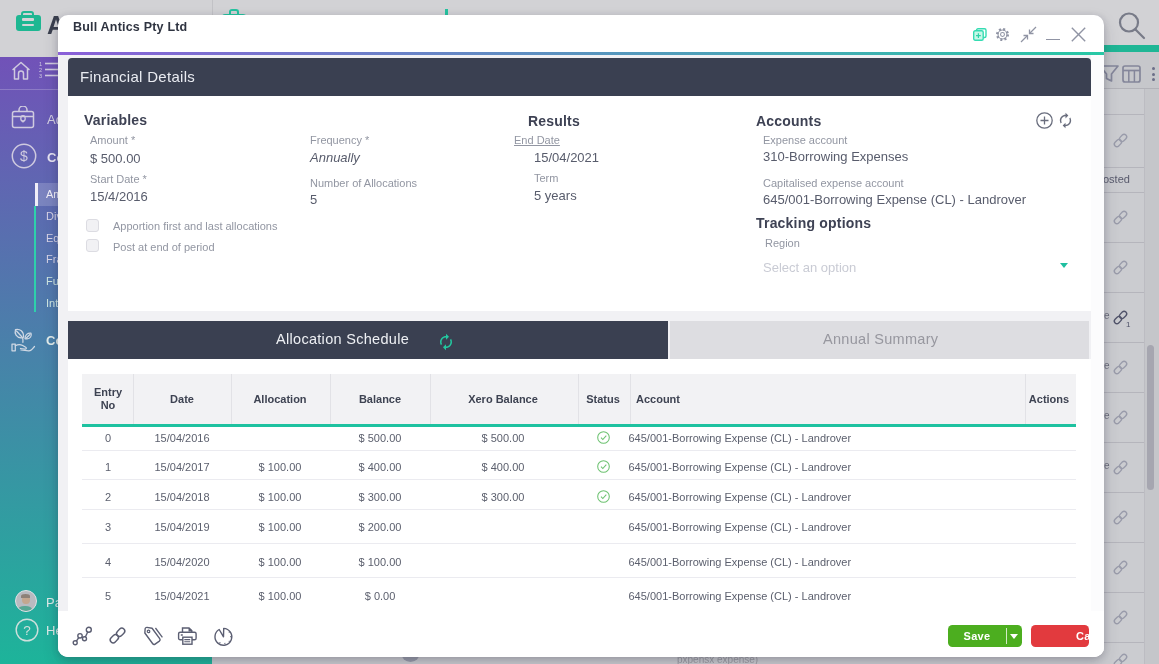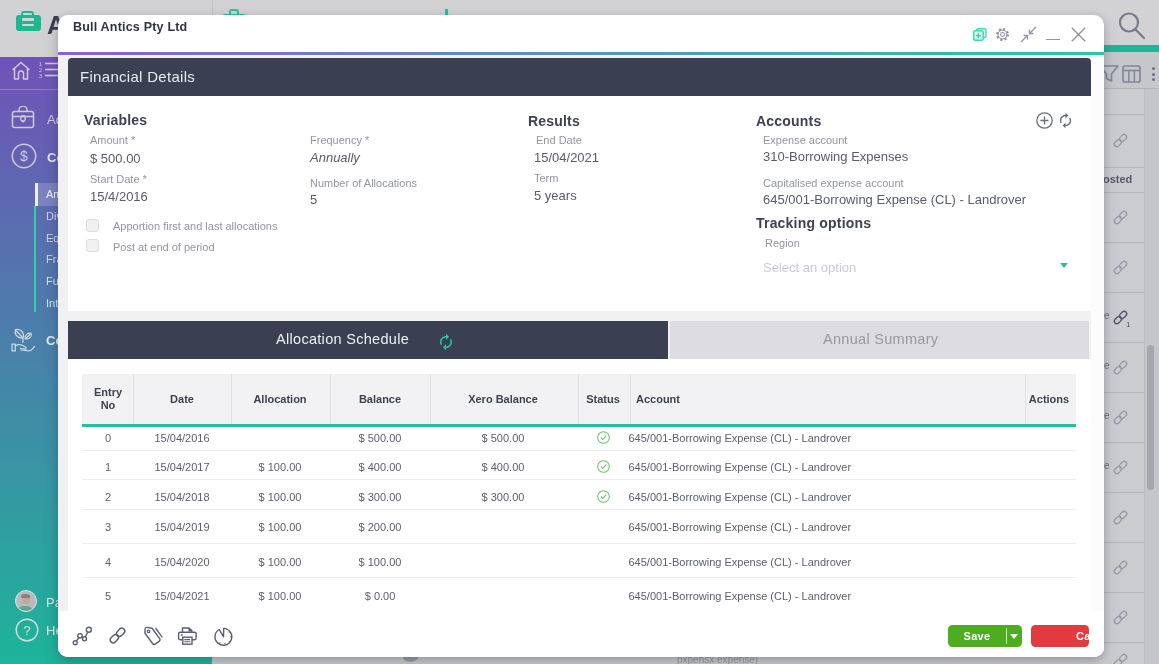--- a/index.html
+++ b/index.html
@@ -125,21 +125,21 @@
         <rect x="1" y="7" width="9.4" height="6" rx="3"></rect>
         <rect x="9.6" y="7" width="9.4" height="6" rx="3"></rect>
       </g>
     </svg>
     <svg class="abs" style="left:1112px;top:651.5px;" width="17" height="17" viewBox="0 0 20 20">
       <g transform="rotate(-45 10 10)" fill="none" stroke="#999baa" stroke-width="1.6">
         <rect x="1" y="7" width="9.4" height="6" rx="3"></rect>
         <rect x="9.6" y="7" width="9.4" height="6" rx="3"></rect>
       </g>
     </svg>
-  <div class="abs" style="left:1103px;top:172.5px;width:40px;height:14px;font-size:11px;font-weight:bold;color:#585a6c;overflow:hidden;">osted</div>
+  <div class="abs" style="left:1103px;top:172.5px;width:40px;height:14px;font-size:11px;font-weight:normal;color:#585a6c;overflow:hidden;">osted</div>
   <div class="abs" style="left:1144px;top:89px;width:1px;height:575px;background:#bcbcc2;"></div>
   <div class="abs" style="left:1145px;top:89px;width:14px;height:575px;background:#c5c6ca;"></div>
   <div class="abs" style="left:1147px;top:345px;width:7px;height:145px;border-radius:4px;background:#a6a6b0;"></div>
 
   <div class="abs" style="left:401px;top:643px;width:19px;height:19px;border-radius:50%;background:#9a9dab;"></div>
   <div class="abs" style="left:677px;top:654px;font-size:10px;color:#8f8f97;opacity:.8;filter:blur(0.3px);">pxpensx expense)</div>
   <div class="abs" style="left:778px;top:679px;font-size:10px;color:#8f8f97;opacity:.8;filter:blur(0.3px);">(CL) - Lxx</div>
 
   <div class="abs" style="left:0;top:57px;width:212px;height:607px;background:linear-gradient(180deg,#7152b8 0%,#1db49a 100%);"></div>
   <svg class="abs" style="left:11px;top:60px;" width="20" height="21" viewBox="0 0 20 21">
@@ -249,21 +249,21 @@
       <div class="abs" style="left:32px;top:174px;font-size:13px;color:#585c6c;">15/4/2016</div>
       <div class="abs" style="left:252px;top:119px;font-size:11px;color:#9296a2;">Frequency *</div>
       <div class="abs" style="left:252px;top:135px;font-size:13px;color:#585c6c;font-style:italic;">Annually</div>
       <div class="abs" style="left:252px;top:162px;font-size:11px;color:#9296a2;">Number of Allocations</div>
       <div class="abs" style="left:252px;top:177px;font-size:13px;color:#585c6c;">5</div>
       <div class="abs" style="left:28px;top:203.5px;width:13px;height:13px;background:#f1f1f4;border:1px solid #dcdce2;border-radius:3px;"></div>
       <div class="abs" style="left:28px;top:224px;width:13px;height:13px;background:#f1f1f4;border:1px solid #dcdce2;border-radius:3px;"></div>
       <div class="abs" style="left:55px;top:205px;font-size:11px;color:#9296a2;text-align:center;">Apportion first and last allocations</div>
       <div class="abs" style="left:55px;top:226px;font-size:11px;color:#9296a2;">Post at end of period</div>
       <div class="abs" style="left:470px;top:98px;font-size:14px;font-weight:bold;color:#3e4254;letter-spacing:0.2px;">Results</div>
-      <div class="abs" style="left:478px;top:119px;font-size:11px;color:#9296a2;">End Date</div>
+      <div class="abs" style="left:456px;top:119px;font-size:11px;color:#9296a2;text-decoration:underline;">End Date</div>
       <div class="abs" style="left:476px;top:135px;font-size:13px;color:#585c6c;">15/04/2021</div>
       <div class="abs" style="left:476px;top:157px;font-size:11px;color:#9296a2;">Term</div>
       <div class="abs" style="left:476px;top:173px;font-size:13px;color:#585c6c;">5 years</div>
       <div class="abs" style="left:698px;top:98px;font-size:14px;font-weight:bold;color:#3e4254;letter-spacing:0.2px;">Accounts</div>
       <div class="abs" style="left:705px;top:119px;font-size:11px;color:#9296a2;">Expense account</div>
       <div class="abs" style="left:705px;top:134px;font-size:13px;color:#585c6c;">310-Borrowing Expenses</div>
       <div class="abs" style="left:705px;top:162px;font-size:11px;color:#9296a2;">Capitalised expense account</div>
       <div class="abs" style="left:705px;top:177px;font-size:13px;color:#585c6c;">645/001-Borrowing Expense (CL) - Landrover</div>
       <div class="abs" style="left:698px;top:200px;font-size:14px;font-weight:bold;color:#3e4254;letter-spacing:0.2px;">Tracking options</div>
       <div class="abs" style="left:707px;top:222px;font-size:11px;color:#9296a2;">Region</div>

